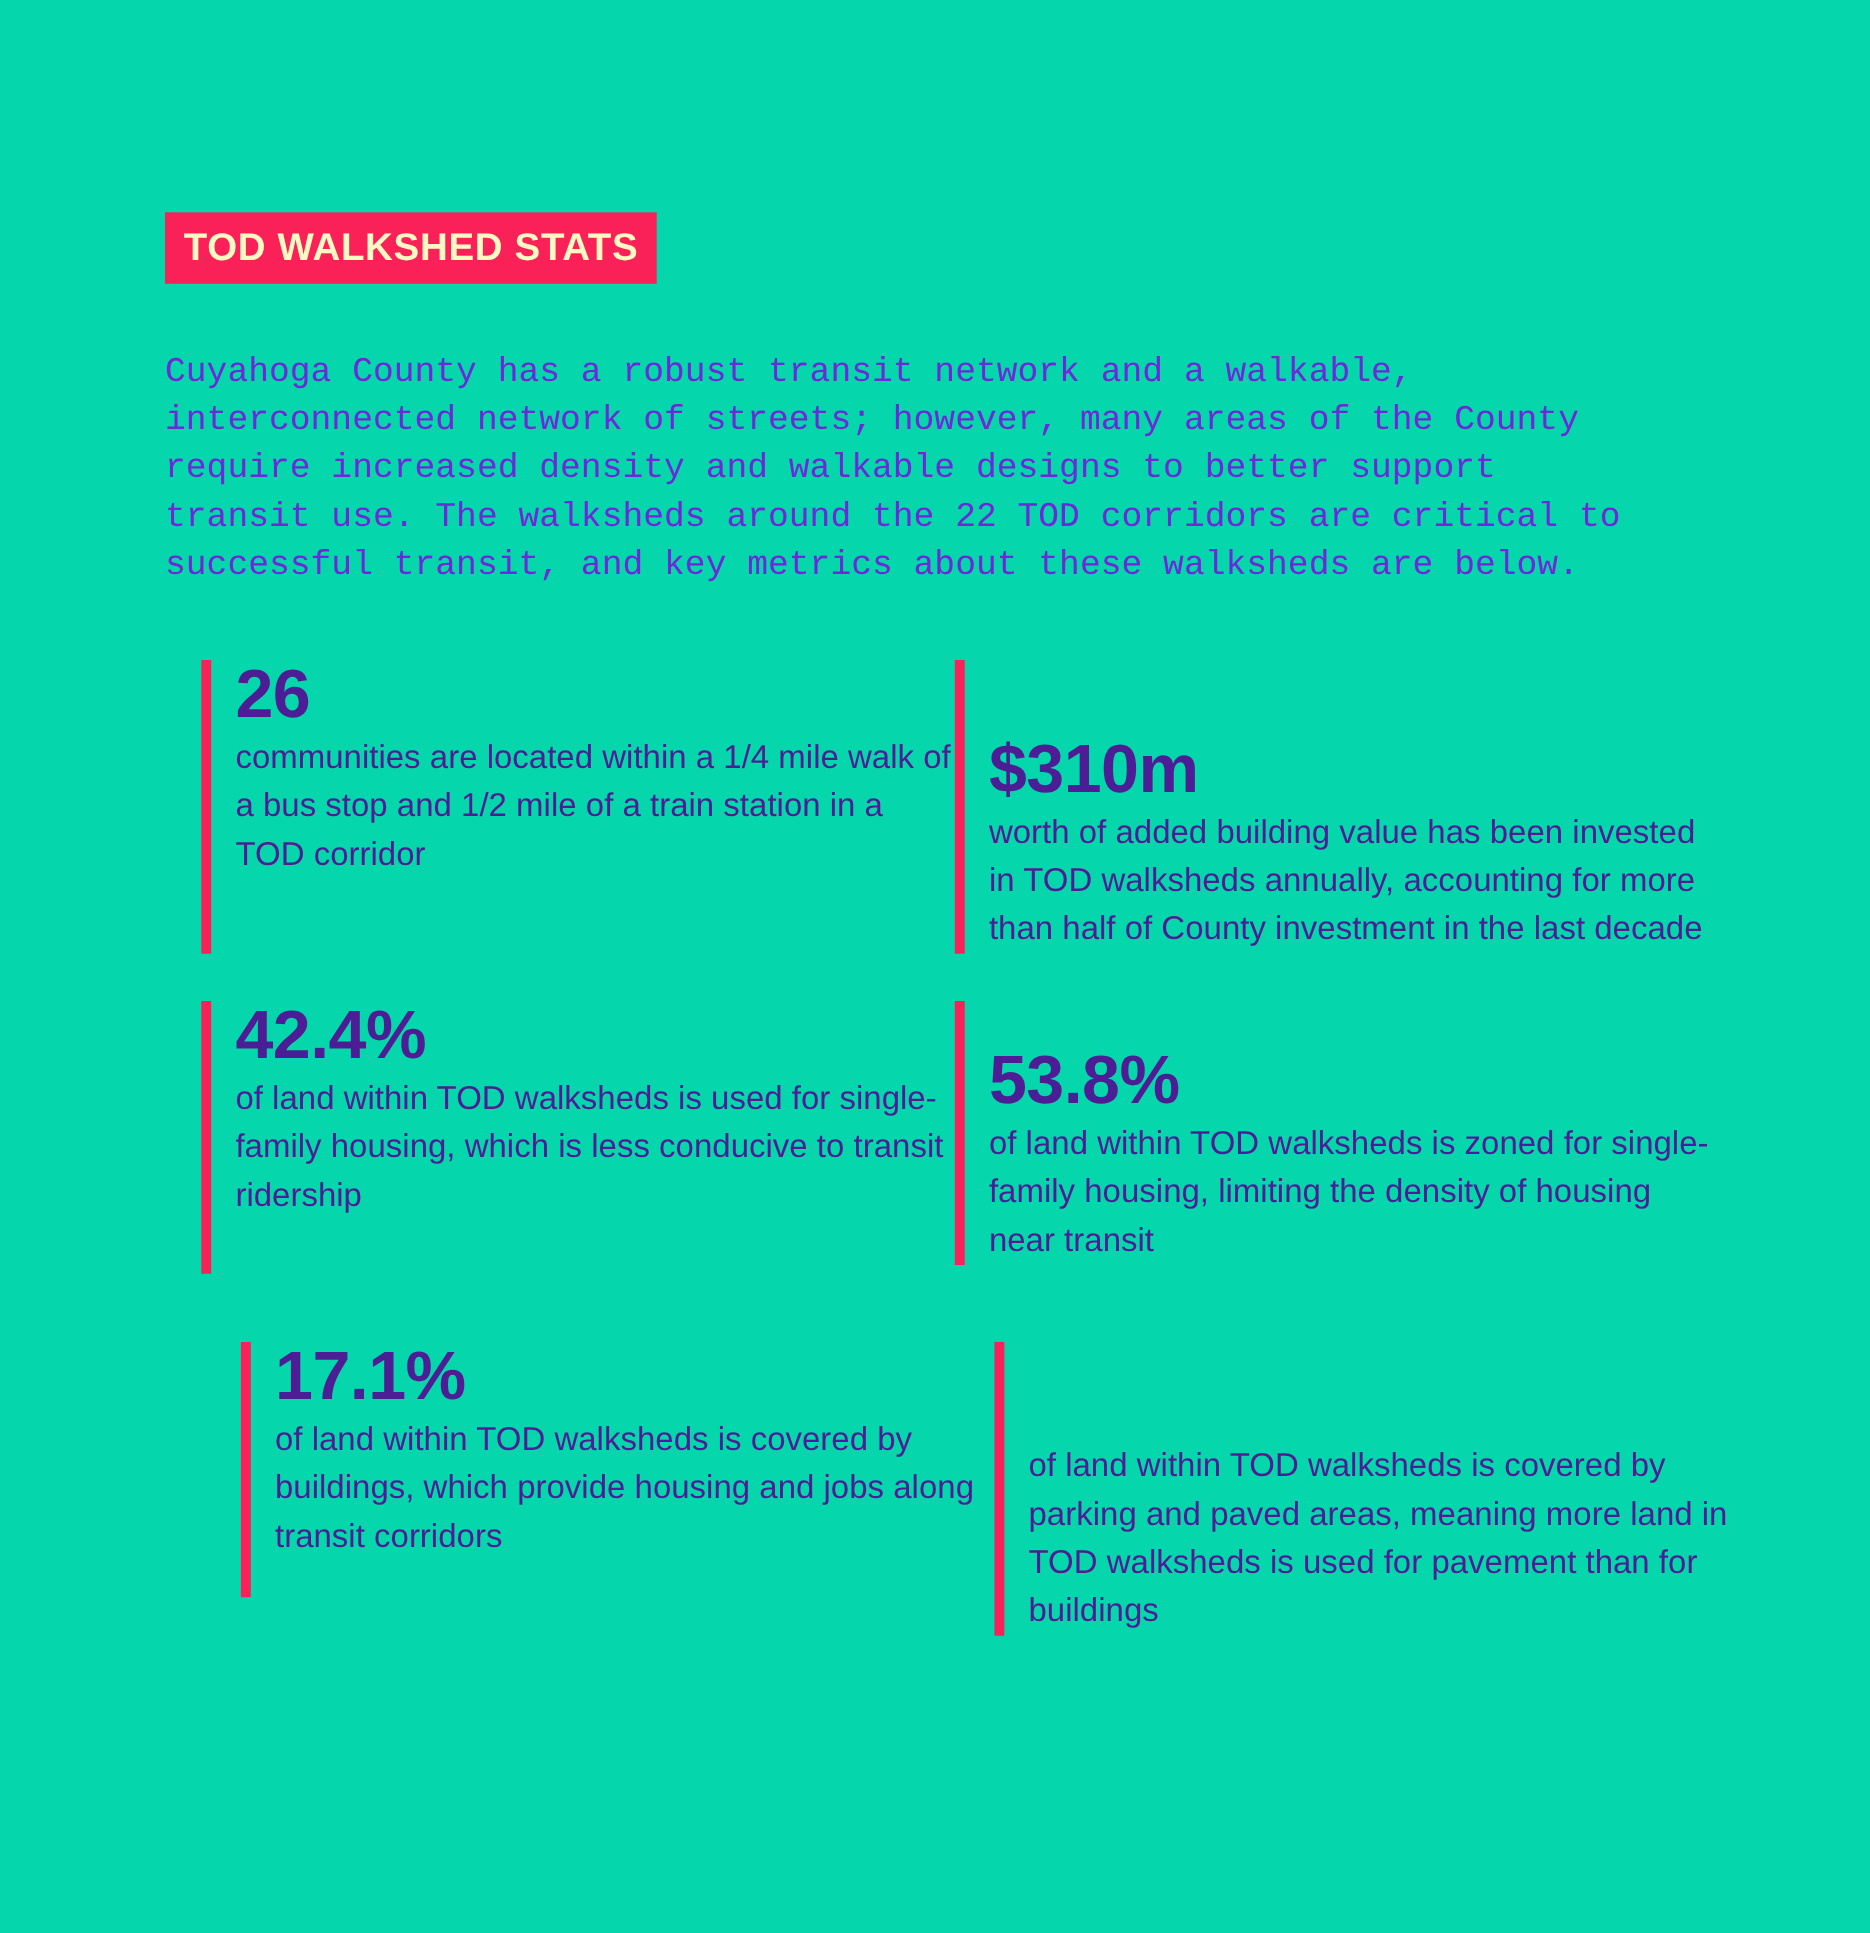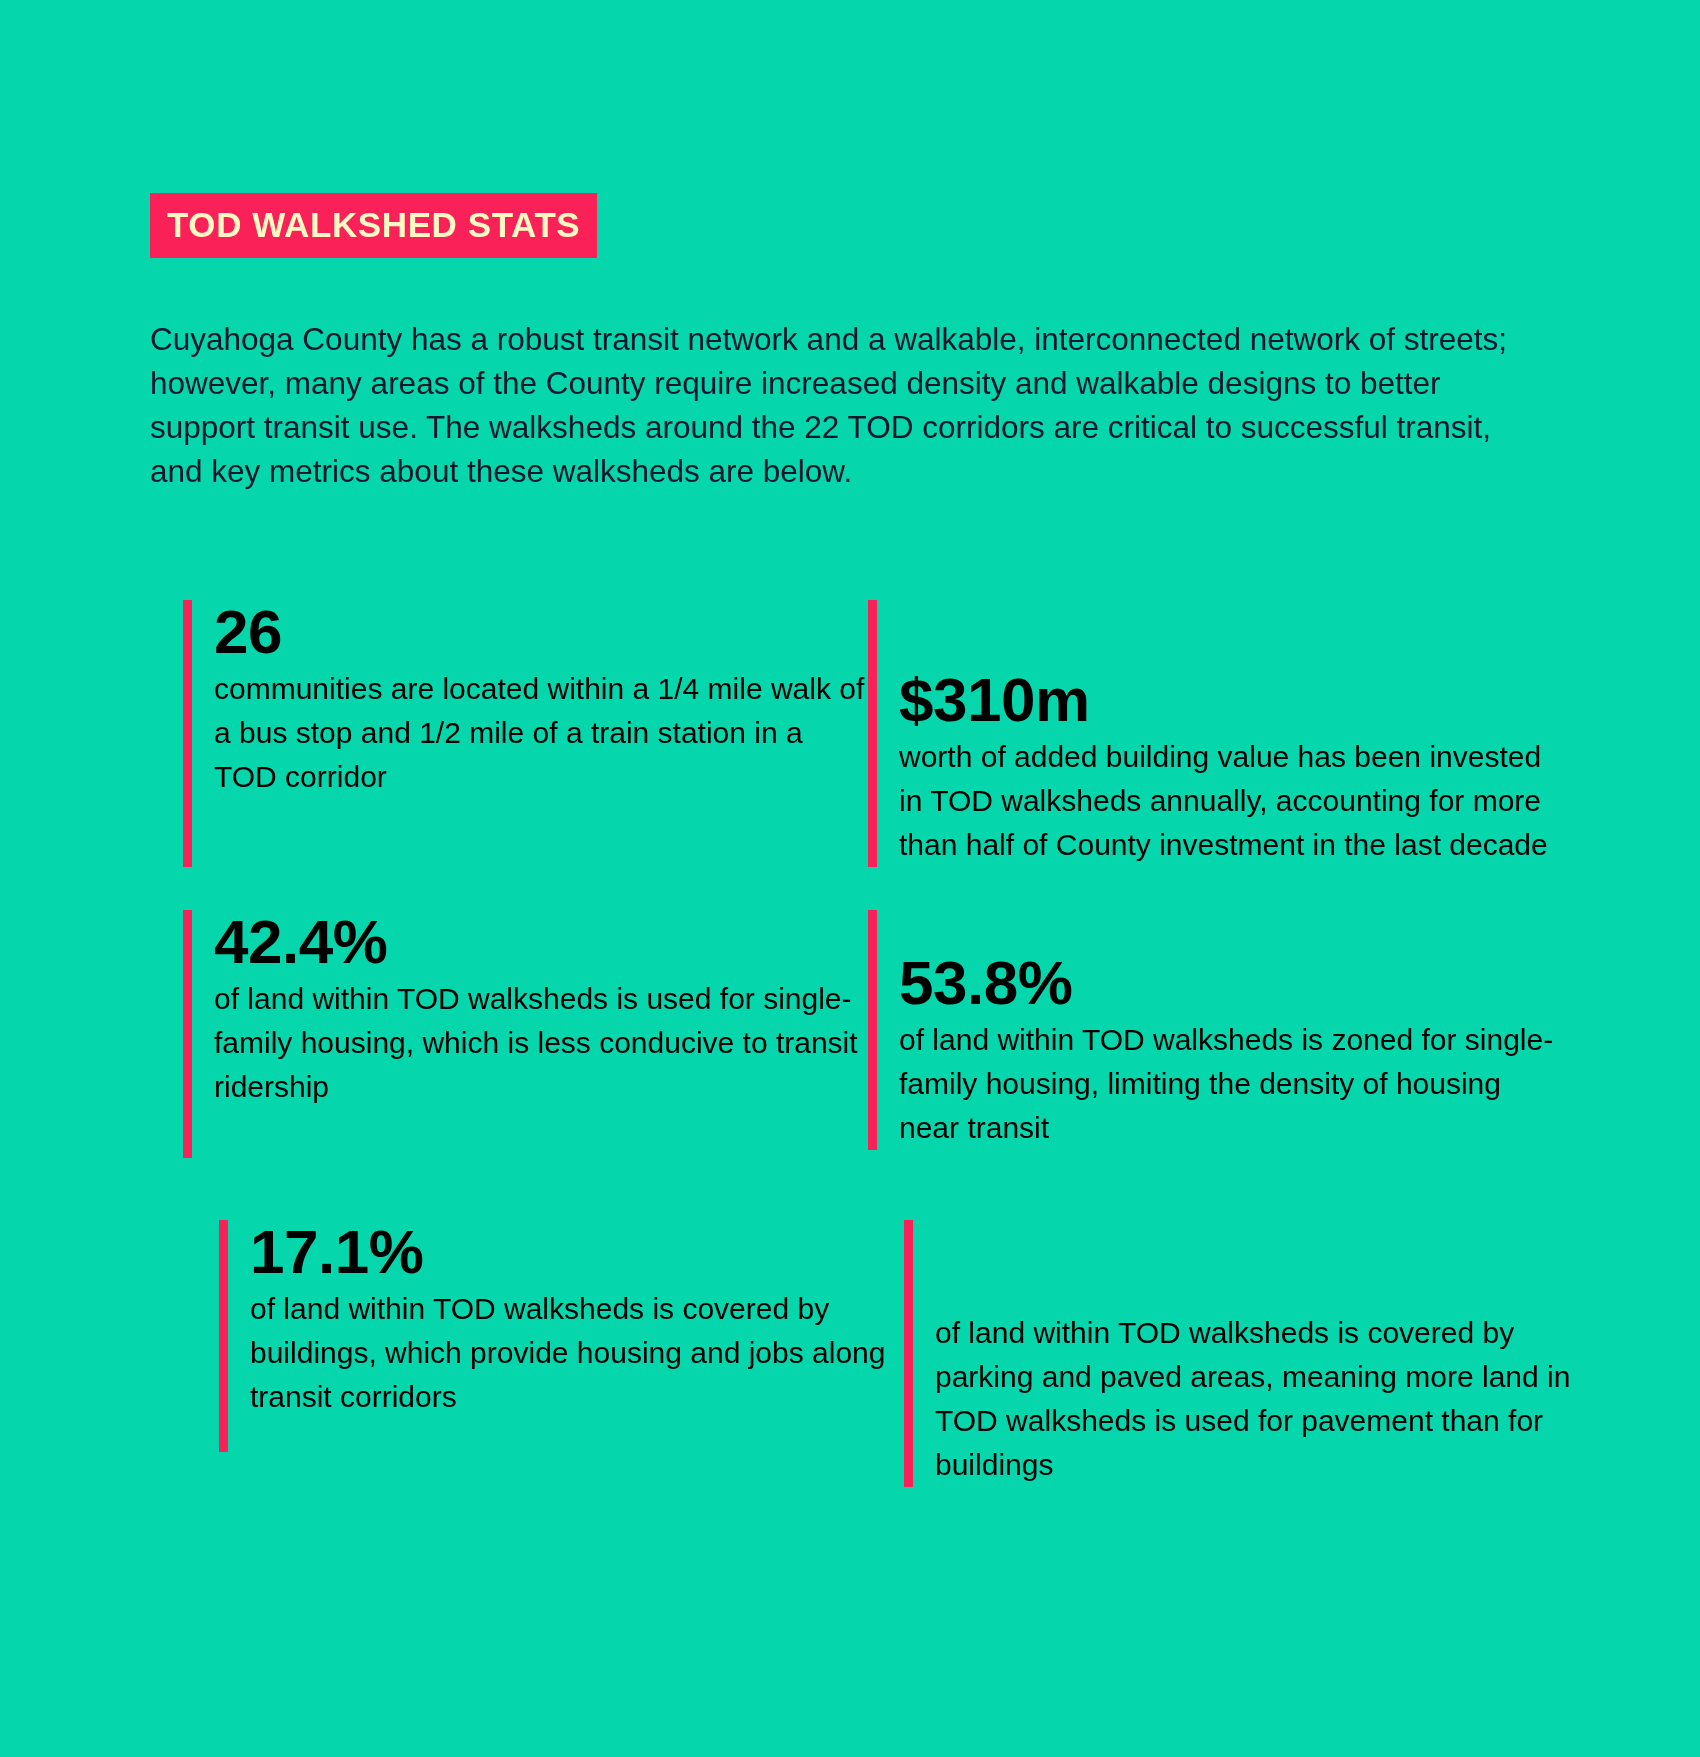--- a/index.html
+++ b/index.html
@@ -38,24 +38,25 @@
     padding: 14px 17px 16px 17px;
     white-space: nowrap;
   }
 
   
   .intro {
     position: absolute;
     left: 150px;
     top: 285px;
     width: 1360px;
-    color: #0f172a;
+    color: #6d28d9;
     font-size: 31.5px;
     line-height: 44px;
     font-weight: normal;
+    font-family: Liberation Mono, monospace;
   }
 
   
   .stats-grid {
     position: absolute;
     left: 0;
     top: 600px;
     width: 1700px;
   }
   .stats-row {
@@ -75,21 +76,21 @@
   .stat.col-left  { width: 685px; margin-left: 183px; }
   .stat.col-right { width: 700px; margin-left: 0px; align-items: flex-end; }
 
   .stat-bar {
     width: 9px;
     flex: 0 0 9px;
     background: #f92157;
   }
   .stat-body {
     padding-left: 22px;
-    color: #000000;
+    color: #4c1d95;
   }
   .stat-number {
     font-size: 62px;
     font-weight: bold;
     line-height: 1.02;
     letter-spacing: -0.5px;
     margin-bottom: 4px;
     white-space: nowrap;
   }
   .stat-text {

